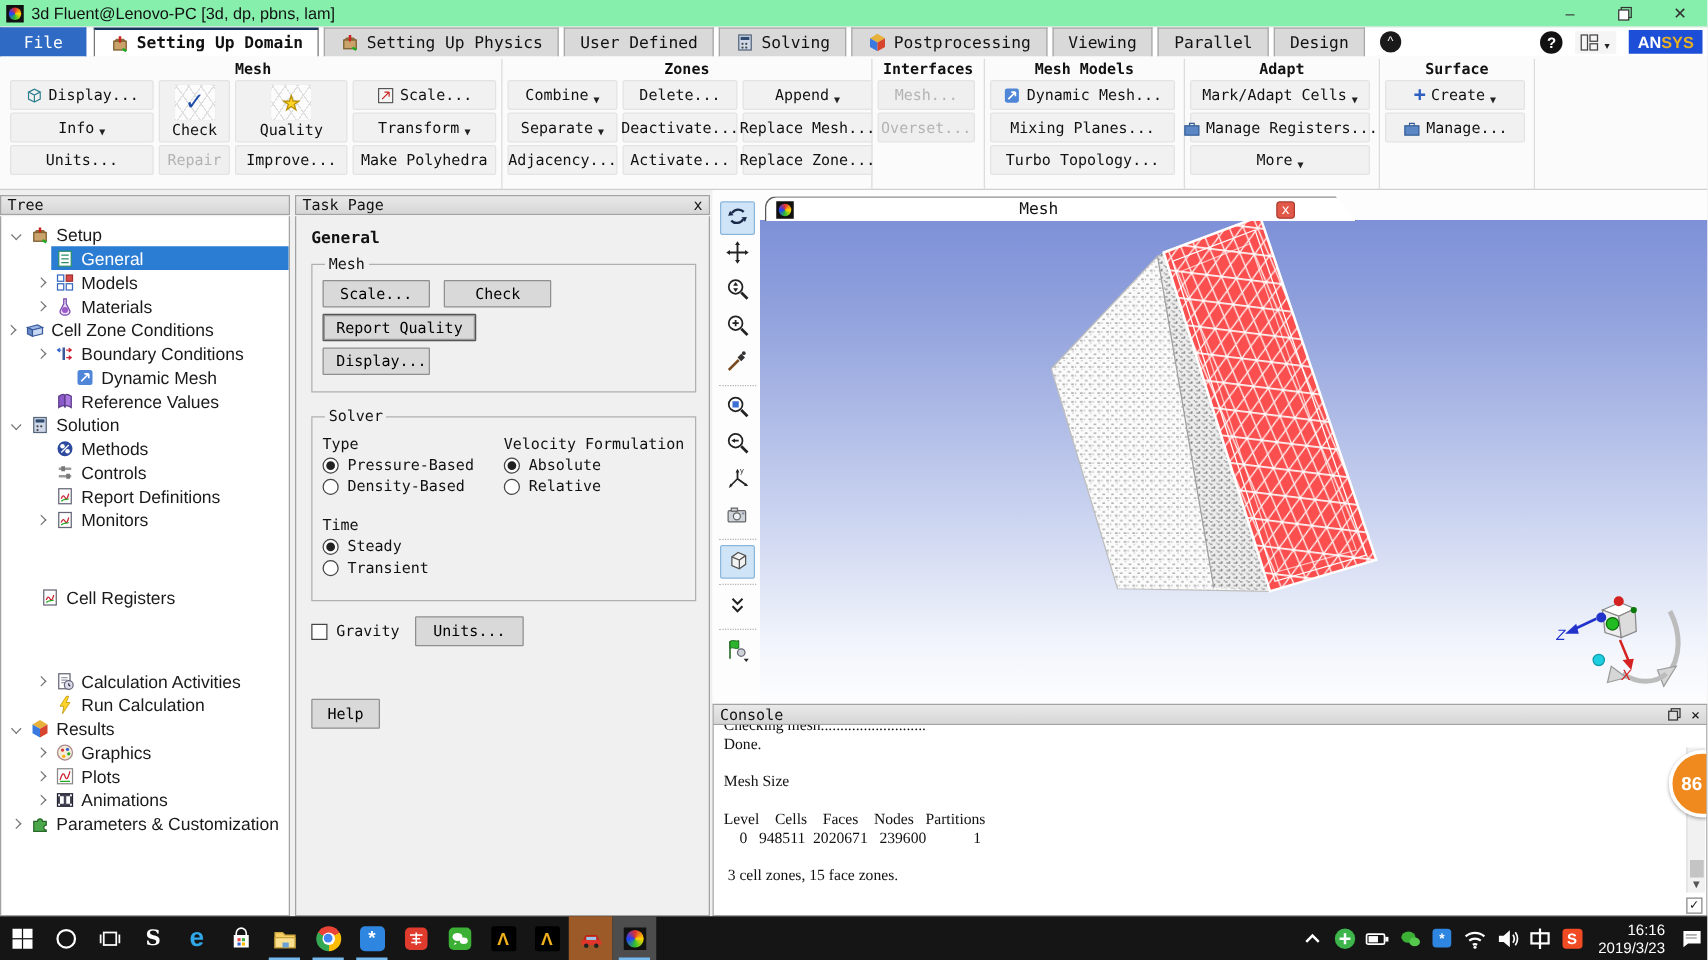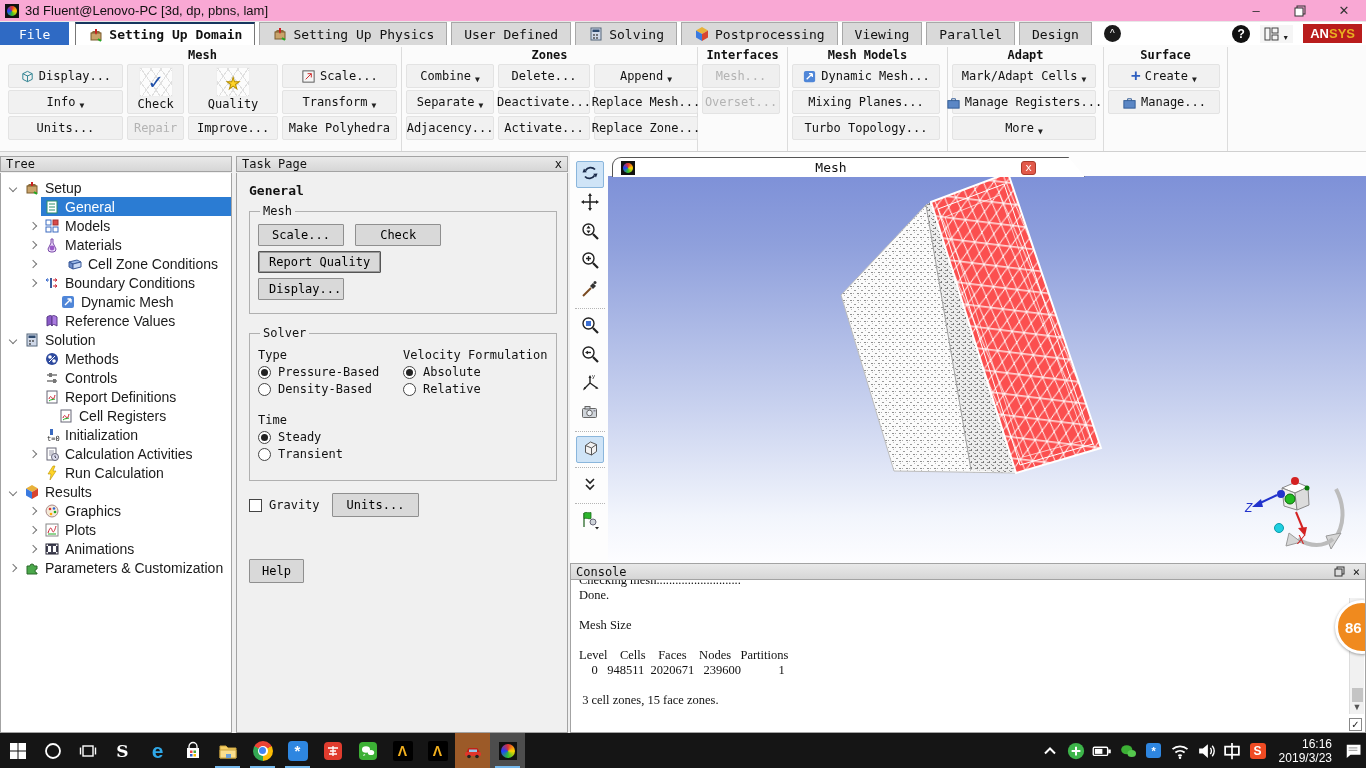--- a/index.html
+++ b/index.html
@@ -1,38 +1,38 @@
 <!DOCTYPE html>
 <html><head>
 <meta charset="utf-8">
 <style>
   *{box-sizing:border-box;margin:0;padding:0}
   html,body{width:1366px;height:768px;overflow:hidden}
   body{font-family:"Liberation Sans",sans-serif;background:#f0f0f0;position:relative;font-size:13px;color:#111}
 
   
-  #titlebar{height:22px;background:#f9a8d4;display:flex;align-items:center;border-bottom:1px solid #e8e8e8}
+  #titlebar{height:22px;background:#86efac;display:flex;align-items:center;border-bottom:1px solid #e8e8e8}
   #titlebar .flog{margin:0 6px 0 5px}
   #title-text{font-size:13px;color:#111}
   #win-controls{margin-left:auto;display:flex;align-items:center;height:100%}
   .wbtn{width:44px;height:100%;display:flex;align-items:center;justify-content:center;color:#333;font-size:13px}
   .flog{width:14px;height:14px;background:#111;display:inline-block;position:relative;flex:none}
   .flog::after{content:"";position:absolute;left:2px;top:2px;right:2px;bottom:2px;border-radius:50%;background:conic-gradient(#e03030,#ffd400,#30c030,#2040ff,#e03030)}
 
   
   #tabbar{height:23px;background:#fff;display:flex;align-items:flex-end;position:relative}
   .tab{height:23px;display:flex;align-items:center;padding:0 12px;font-family:"DejaVu Sans Mono",monospace;font-size:13px;background:#d9d9d9;border:1px solid #a8a8a8;border-bottom:none;margin-right:4px;white-space:nowrap;gap:5px}
   .tab.file{background:#2f6ac4;color:#fff;border-color:#2f6ac4;margin-right:6px;padding:0 18px}
   .tab.active{background:#fff;border-top:2px solid #16365f;border-left-color:#777;border-right-color:#777;font-weight:bold}
   .tab .ticon{display:inline-flex;width:16px;height:16px}
   #tab-collapse{width:17px;height:17px;border-radius:50%;background:#1a1a1a;color:#fff;display:flex;align-items:center;justify-content:center;font-size:10px;margin:0 0 3px 8px}
   #tabbar-right{position:absolute;right:4px;bottom:2px;display:flex;align-items:center;gap:10px}
   #help-circle{width:18px;height:18px;border-radius:50%;background:#111;color:#fff;font-weight:bold;font-size:12px;display:flex;align-items:center;justify-content:center}
   #layout-btn{display:flex;align-items:flex-end;gap:2px;background:#f5f5f5;padding:2px 4px}
-  #ansys-logo{background:#b91c1c;color:#fff;font-weight:bold;font-size:13px;padding:2px 7px;letter-spacing:0}
+  #ansys-logo{background:#1d4ed8;color:#fff;font-weight:bold;font-size:13px;padding:2px 7px;letter-spacing:0}
   #ansys-logo b{color:#e8b020}
 
   
   #ribbon{height:107px;background:#fbfbfb;border-bottom:1px solid #d0d0d0;display:flex;padding:2px 4px 0 4px;font-family:"DejaVu Sans Mono",monospace}
   .rgroup{border-right:1px solid #dcdcdc;padding:0 4px;flex:none}
   .rtitle{text-align:center;font-weight:bold;font-size:12px;height:17px;line-height:17px}
   .rbody{display:flex;gap:4px}
   .rcol{display:flex;flex-direction:column;gap:2px}
   .rbtn{height:24px;background:#f1f1f1;border:1px solid #e3e3e3;border-radius:2px;display:flex;align-items:center;justify-content:center;font-size:12px;padding:0 6px;gap:4px;white-space:nowrap;position:relative}
   .rbtn.disabled{color:#b3b3b3;background:#efefef}
@@ -462,21 +462,21 @@
           <span class="lblwrap">
             <span class="ticon16">
               <svg width="16" height="16" viewBox="0 0 16 16">
                 <path d="M7 2h2v4l3 6a3 3 0 0 1-3 3H7a3 3 0 0 1-3-3l3-6z" fill="#e8d8f8" stroke="#7a4aa8"></path>
                 <circle cx="8" cy="11" r="2.4" fill="#9a5ac8"></circle>
               </svg>
             </span>
             <span>Materials</span>
           </span>
         </div>
-        <div class="trow" style="padding-left: 24px; gap: 23px;">
+        <div class="trow" style="">
           <span class="chevbox">
             <span class="chev right"></span>
           </span>
           <span class="lblwrap">
             <span class="ticon16">
               <svg width="16" height="16" viewBox="0 0 16 16">
                 <polygon points="2,6 10,4 14,6 6,8" fill="#9ab8e8" stroke="#3a5a9a"></polygon>
                 <polygon points="2,6 6,8 6,13 2,11" fill="#6a8ac8" stroke="#3a5a9a"></polygon>
                 <polygon points="6,8 14,6 14,11 6,13" fill="#c8d8f4" stroke="#3a5a9a"></polygon>
               </svg>
@@ -574,46 +574,49 @@
             <span class="ticon16">
               <svg width="16" height="16" viewBox="0 0 16 16">
                 <rect x="3" y="2" width="10" height="12" fill="#fff" stroke="#667"></rect>
                 <path d="M5 10c1-3 2-3 3-1s2 1 3-3" stroke="#c23" fill="none"></path>
                 <path d="M5 12c2-2 4-1 6-2" stroke="#2a2" fill="none"></path>
               </svg>
             </span>
             <span>Report Definitions</span>
           </span>
         </div>
-        <div class="trow" style="padding-left: 38px;">
-          <span class="chevbox"></span>
+        <div class="trow" style="padding-left: 24px;">
+          <span class="chevbox">
+            <span class="chev right"></span>
+          </span>
           <span class="lblwrap">
             <span class="ticon16">
               <svg width="16" height="16" viewBox="0 0 16 16">
                 <rect x="3" y="2" width="10" height="12" fill="#fff" stroke="#667"></rect>
                 <path d="M5 10c1-3 2-3 3-1s2 1 3-3" stroke="#c23" fill="none"></path>
                 <path d="M5 12c2-2 4-1 6-2" stroke="#2a2" fill="none"></path>
               </svg>
             </span>
+            <span>Monitors</span>
+          </span>
+        </div>
+        <div class="trow" style="padding-left: 12px; margin-top: 43px;">
+          <span class="chevbox"></span>
+          <span class="lblwrap">
+            <span class="ticon16">
+              <svg width="16" height="16" viewBox="0 0 16 16">
+                <rect x="3" y="2" width="10" height="12" fill="#fff" stroke="#667"></rect>
+                <path d="M5 10c1-3 2-3 3-1s2 1 3-3" stroke="#c23" fill="none"></path>
+                <path d="M5 12c2-2 4-1 6-2" stroke="#2a2" fill="none"></path>
+              </svg>
+            </span>
             <span>Cell Registers</span>
           </span>
         </div>
-        <div class="trow" style="padding-left: 24px;">
-          <span class="chevbox"></span>
-          <span class="lblwrap">
-            <span class="ticon16">
-              <svg width="16" height="16" viewBox="0 0 16 16">
-                <path d="M6 2h3v6H6z" fill="#3a6ac0"></path>
-                <text x="3" y="14" font-size="7" fill="#222" font-family="DejaVu Sans Mono,monospace">t=0</text>
-              </svg>
-            </span>
-            <span>Initialization</span>
-          </span>
-        </div>
-        <div class="trow" style="padding-left: 24px;">
+        <div class="trow" style="padding-left: 24px; margin-top: 48px;">
           <span class="chevbox">
             <span class="chev right"></span>
           </span>
           <span class="lblwrap">
             <span class="ticon16">
               <svg width="16" height="16" viewBox="0 0 16 16">
                 <rect x="3" y="2" width="9" height="12" fill="#fff" stroke="#667"></rect>
                 <path d="M5 5h5M5 7h5M5 9h3" stroke="#99a"></path>
                 <circle cx="11" cy="11" r="3.5" fill="#dde" stroke="#667"></circle>
                 <path d="M11 9.5V11l1.2 1" stroke="#334" fill="none"></path>

